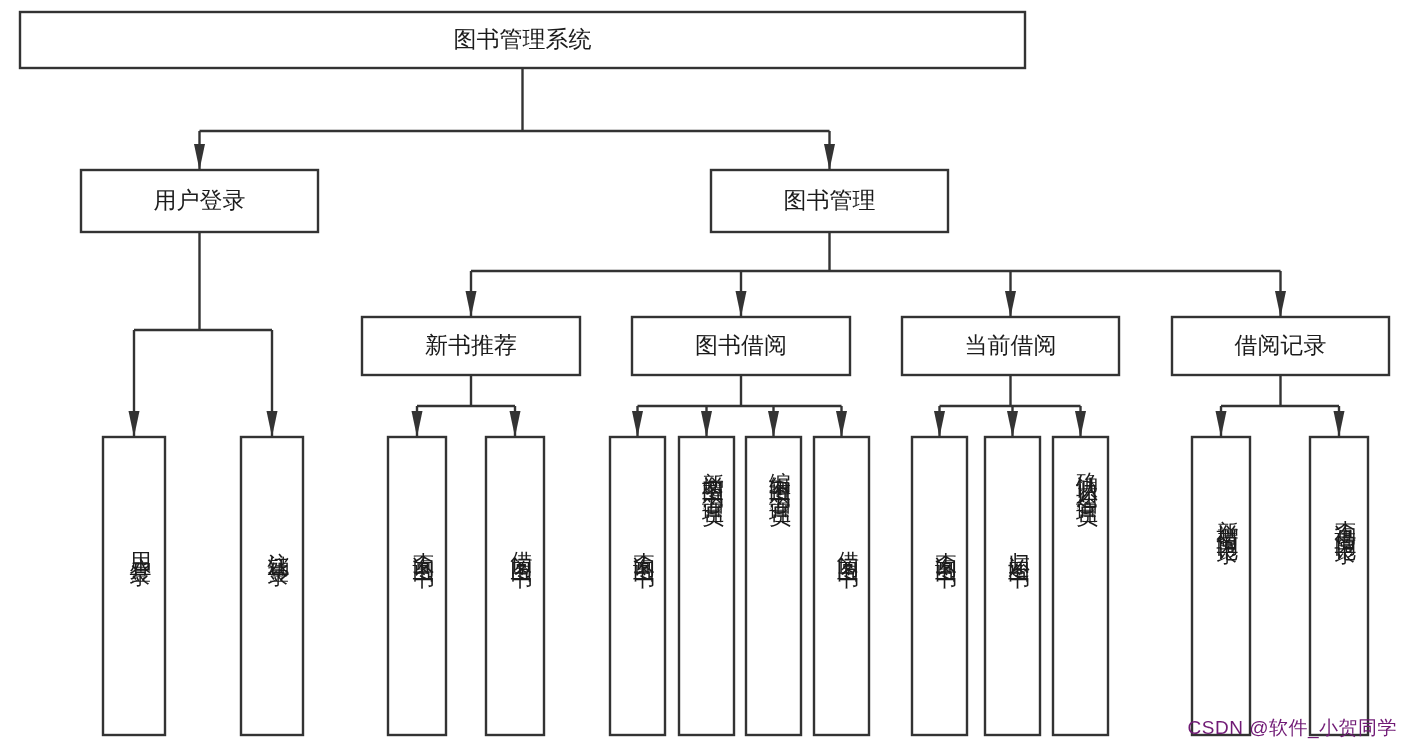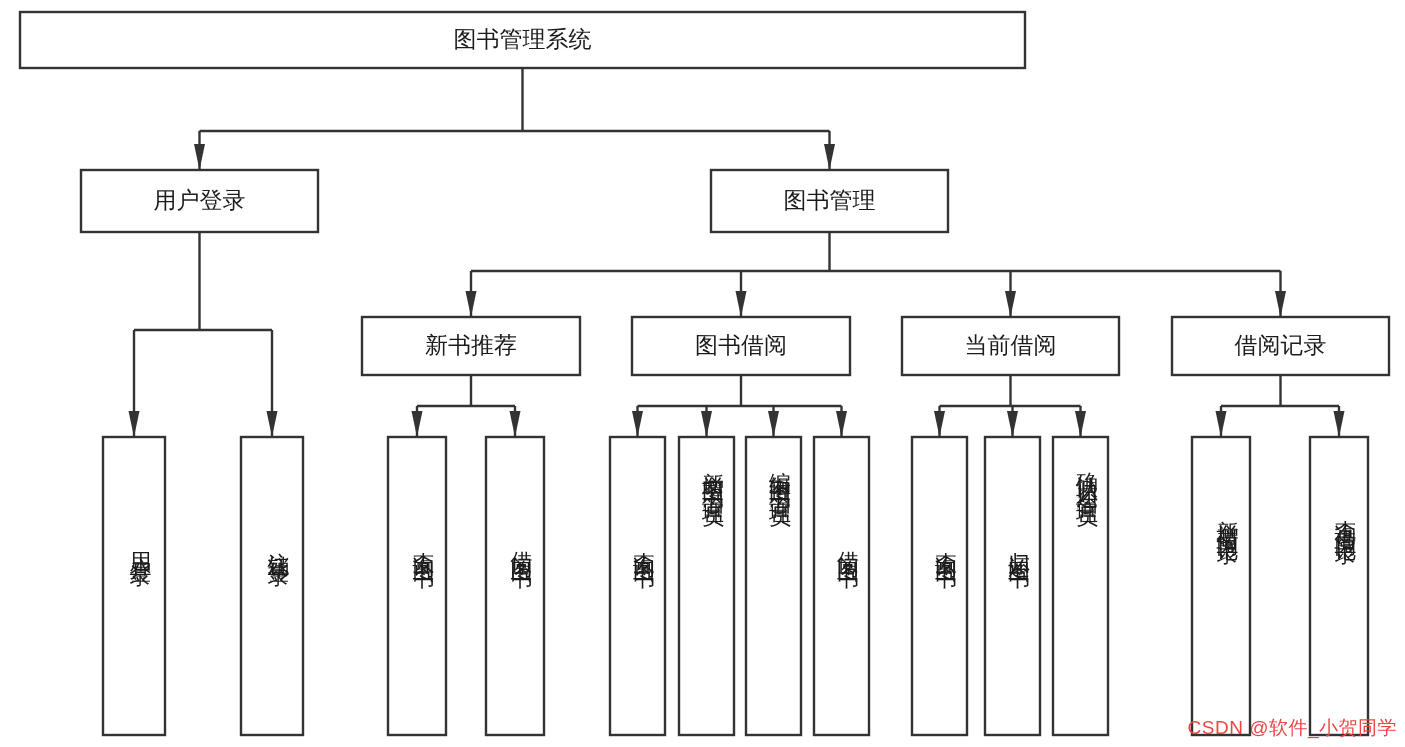--- a/index.html
+++ b/index.html
@@ -57,21 +57,21 @@
     text-anchor: middle;
     writing-mode: vertical-rl;
     letter-spacing: 5px;
   }
   .watermark {
     position: absolute;
     right: 8px;
     bottom: 6px;
     font-family: "Liberation Sans", "DejaVu Sans", sans-serif;
     font-size: 19px;
-    color: #ef4444;
+    color: #701a75;
     white-space: nowrap;
     letter-spacing: 0.5px;
   }
 </style>
 </head>
 <body>
 
 <div id="diagram-root">
 
   <svg id="tree-svg" viewBox="0 0 1405 747" xmlns="http://www.w3.org/2000/svg">

